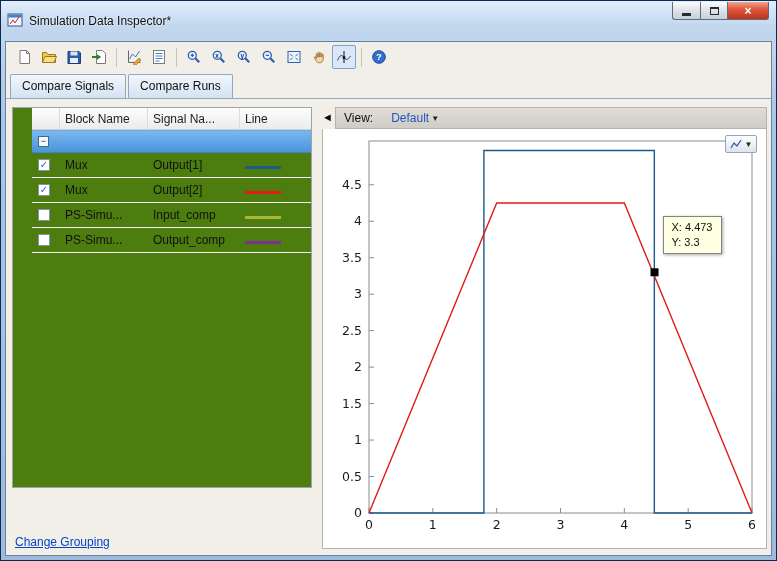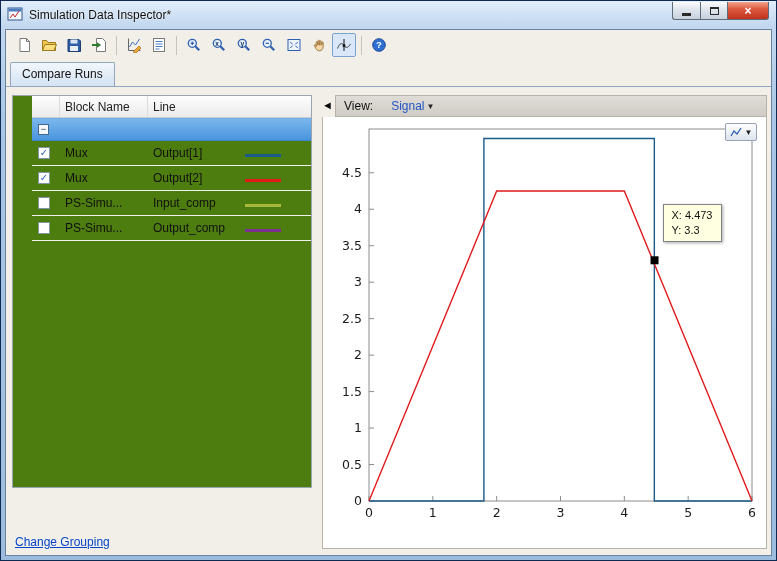--- a/index.html
+++ b/index.html
@@ -2,21 +2,21 @@
 <html><head>
 <meta charset="utf-8">
 <style>
   * { margin:0; padding:0; box-sizing:border-box; }
   body { font-family:"Liberation Sans", sans-serif; font-size:12px; color:#111; background:#fff; }
 
   .window { width:777px; height:561px; border:1px solid #0d2a52;
     background:linear-gradient(180deg,#e2eefb 0,#c3d8ef 24px,#a9c6e4 120px,#9dbcdd 100%);
     padding:0 4px 4px 4px; display:flex; flex-direction:column; position:relative; }
 
-  .titlebar { height:28px; display:flex; align-items:center; gap:6px; padding:0 2px; flex:none; }
+  .titlebar { height:40px; display:flex; align-items:center; gap:6px; padding:0 2px; flex:none; }
   .title { color:#0b0b0b; text-shadow:0 0 2px #fff; }
 
   .win-controls { position:absolute; top:1px; right:7px; display:flex; z-index:5; }
   .wbtn { height:18px; border:1px solid #5d6b7a; border-top:none; display:flex; align-items:center;
     justify-content:center; background:linear-gradient(#fafbfc,#dfe5ec 45%,#c6d0dc); cursor:default; }
   .wbtn.min { width:28px; border-radius:0 0 0 3px; border-right:none; }
   .wbtn.max { width:27px; border-right:none; }
   .wbtn.close { width:42px; background:linear-gradient(#f0a58b,#dd5a41 40%,#bf331d);
     border-radius:0 0 3px 0; color:#fff; font-weight:bold; font-size:12px; }
   .glyph-min { width:9px; height:3px; background:#2b2b2b; margin-top:7px; }
@@ -192,29 +192,31 @@
         </div>
         <span class="tsep"></span>
         <div class="tbtn">
           <svg width="16" height="16" viewBox="0 0 16 16">
             <circle cx="8" cy="8" r="6.3" fill="#2f6fd0" stroke="#1c4a96"></circle>
             <text x="8" y="11.2" text-anchor="middle" font-size="9.5" font-weight="bold" fill="#fff">?</text>
           </svg>
         </div>
       </div>
     <div class="tabstrip">
+        <div class="tab">Compare Signals</div>
         <div class="tab">Compare Runs</div>
       </div>
 
     <div class="main">
       <div class="left-col">
         <div class="signal-panel">
           <div class="tbl-header">
             <span class="col c0"></span>
             <span class="col c1">Block Name</span>
+            <span class="col c2">Signal Na...</span>
             <span class="col c3">Line</span>
           </div>
           <div class="run-row">
             <span class="expander">−</span>
           </div>
           <div>
               <div class="sig-row">
                 <span class="w0">
                   <span class="cb">✓</span>
                 </span>
@@ -249,21 +251,21 @@
             </div>
         </div>
         <a class="link change-grouping">Change Grouping</a>
       </div>
 
       <div class="right-col">
         <span class="collapse-arrow">◄</span>
         <div class="view-strip">
           <span>View:</span>
           <span class="view-value">
-            <span>Signal</span>
+            <span>Default</span>
             <span class="caret">▼</span>
           </span>
           <a class="link show-details">Show Details</a>
         </div>
         <div class="chart-area">
           <svg class="chart" id="chart" width="443" height="410">
               <rect x="46" y="12" width="383" height="372" fill="#fff" stroke="#8c8c8c"></rect>
               <line x1="46" y1="384" x2="46" y2="379" stroke="#8c8c8c"></line>
               <text x="46" y="400" text-anchor="middle" font-size="12.5" fill="#1a1a1a">0</text>
               <line x1="109.83333333333333" y1="384" x2="109.83333333333333" y2="379" stroke="#8c8c8c"></line>

